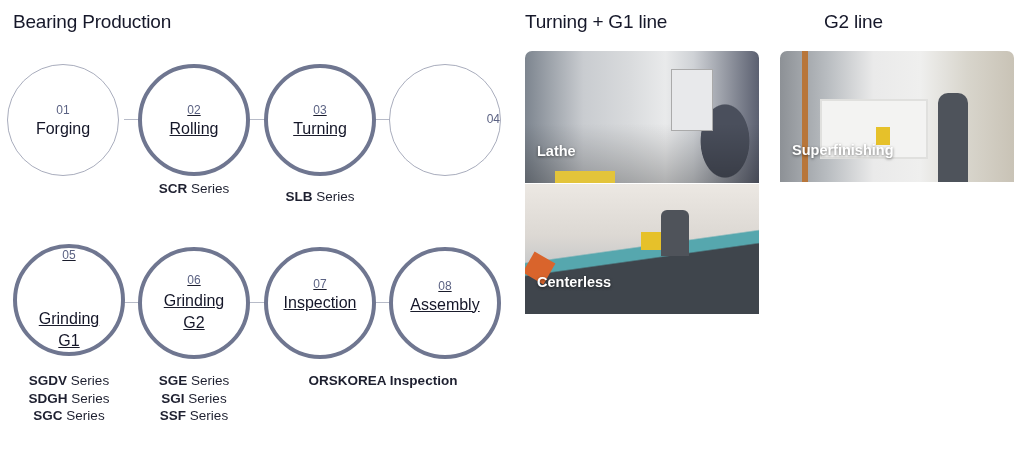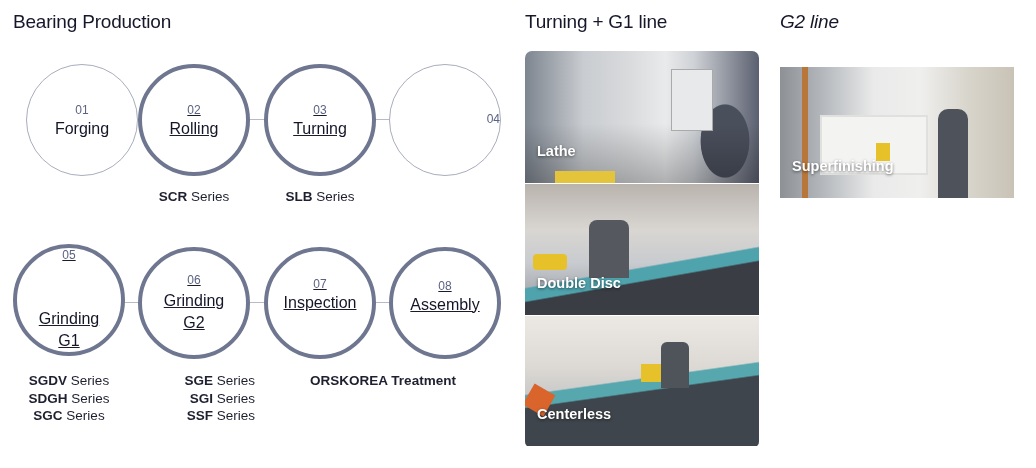--- a/index.html
+++ b/index.html
@@ -34,37 +34,37 @@
 <div class="title" style="left:13px; top:11px;">Bearing Production</div>
 
 <div class="connector" style="left:124px; top:119px; width:16px;"></div>
 <div class="connector" style="left:249px; top:119px; width:16px;"></div>
 <div class="connector" style="left:374px; top:119px; width:16px;"></div>
 
 <div class="connector" style="left:124px; top:302px; width:16px;"></div>
 <div class="connector" style="left:249px; top:302px; width:16px;"></div>
 <div class="connector" style="left:374px; top:302px; width:16px;"></div>
 
-<div class="step thin" style="left:26px; top:64px;">
+<div class="step thin" style="left:7px; top:64px;">
   <div class="num">01</div>
   <div class="name">Forging</div>
 </div>
 <div class="step thick" style="left:138px; top:64px;">
   <div class="num">02</div>
   <div class="name">Rolling</div>
 </div>
 <div class="step thick" style="left:264px; top:64px;">
   <div class="num">03</div>
   <div class="name">Turning</div>
 </div>
 <div class="step thin" style="left:389px; top:64px;align-items:flex-end;">
   <div class="num">04</div>
 </div>
 
-<div class="series" style="left:138px; top:188px; width:112px;">
+<div class="series" style="left:138px; top:180px; width:112px;">
   <b>SCR</b><span> Series</span>
 </div>
 <div class="series" style="left:264px; top:188px; width:112px;">
   <b>SLB</b><span> Series</span>
 </div>
 
 <div class="step thick" style="left:13px; top:244px;gap:43px;">
   <div class="num">05</div>
   <div class="name" style="white-space:pre-line; line-height:22px;">Grinding
 G1</div>
@@ -81,62 +81,54 @@
 <div class="step thick" style="left:389px; top:247px;">
   <div class="num">08</div>
   <div class="name" style="margin-bottom:14px;">Assembly</div>
 </div>
 
 <div class="series" style="left:8px; top:372px; width:122px;">
   <div><b>SGDV</b><span> Series</span></div>
   <div><b>SDGH</b><span> Series</span></div>
   <div><b>SGC</b><span> Series</span></div>
 </div>
-<div class="series" style="left:133px; top:372px; width:122px;text-align:right;">
+<div class="series" style="left:133px; top:372px; width:122px;">
   <div><b>SGE</b><span> Series</span></div>
   <div><b>SGI</b><span> Series</span></div>
   <div><b>SSF</b><span> Series</span></div>
 </div>
 <div class="series" style="left:264px; top:372px; width:238px;">
-  <b>ORSKOREA Treatment</b>
+  <b>ORSKOREA Inspection</b>
 </div>
 
 <div class="title" style="left:525px; top:11px;">Turning + G1 line</div>
 <div class="photo-col" style="left:525px; top:51px;">
   <div class="photo">
     <div class="bg" style="background:
            linear-gradient(180deg, rgba(0,0,0,0) 55%, rgba(0,0,0,0.25) 100%),
            radial-gradient(ellipse 40px 60px at 200px 90px, #4a4f5c 0%, #4a4f5c 60%, transparent 62%),
            linear-gradient(90deg, #7d858f 0%, #c9ccd0 25%, #d9dbdd 45%, #e9eaeb 60%, #cfd2d6 72%, #5b6070 100%);"></div>
     <div style="position:absolute; left:146px; top:18px; width:42px; height:62px; background:#e8e9eb; border:1px solid #aaa;"></div>
     <div style="position:absolute; left:30px; top:120px; width:60px; height:12px; background:#e3c43a;"></div>
     <div class="cap">Lathe</div>
   </div>
-  <div class="photo">
-    <div class="bg" style="background:
-           linear-gradient(170deg, transparent 60%, #4fa3ad 61%, #4fa3ad 68%, #3a3d44 69%),
-           linear-gradient(180deg, #b9b3ad 0%, #d9d6d2 35%, #c8cbcf 60%, #8e9399 100%);"></div>
-    <div style="position:absolute; left:64px; top:36px; width:40px; height:58px; background:#55595f; border-radius:8px 8px 0 0;"></div>
-    <div style="position:absolute; left:8px; top:70px; width:34px; height:16px; background:#e6c12a; border-radius:4px;"></div>
-    <div class="cap">Double Disc</div>
-  </div>
   <div class="photo" style="height:131px;">
     <div class="bg" style="background:
            linear-gradient(172deg, transparent 48%, #56a7ae 49%, #56a7ae 56%, #3f454c 57%, #3f454c 100%),
            linear-gradient(180deg, #ece8e3 0%, #dcd8d3 40%, #c0c3c6 70%, #6c7178 100%);"></div>
     <div style="position:absolute; left:136px; top:26px; width:28px; height:46px; background:#4f535a; border-radius:6px 6px 0 0;"></div>
     <div style="position:absolute; left:116px; top:48px; width:20px; height:18px; background:#e6c12a;"></div>
     <div style="position:absolute; left:2px; top:72px; width:24px; height:24px; background:#d9642c; transform:rotate(30deg);"></div>
     <div class="cap">Centerless</div>
   </div>
 </div>
 
-<div class="title" style="left:780px; top:11px;font-style:italic;">G2 line</div>
+<div class="title" style="left:824px; top:11px;">G2 line</div>
 <div class="photo-col" style="left:780px; top:51px;">
-  <div class="photo" style="height:131px;margin-top:16px;">
+  <div class="photo" style="height:131px;">
     <div class="bg" style="background:
            linear-gradient(90deg, #8d9196 0%, #b8bcc0 20%, #eaeaea 40%, #efefee 60%, #d8d5cc 80%, #c9c3b6 100%);"></div>
     <div style="position:absolute; left:40px; top:48px; width:108px; height:60px; background:#f3f3f2; border:2px solid #e0e0de;"></div>
     <div style="position:absolute; left:96px; top:76px; width:14px; height:18px; background:#e6c12a;"></div>
     <div style="position:absolute; left:158px; top:42px; width:30px; height:90px; background:#4e535b; border-radius:10px 10px 0 0;"></div>
     <div style="position:absolute; left:22px; top:0px; width:6px; height:131px; background:#b8763a;"></div>
     <div class="cap">Superfinishing</div>
   </div>
 </div>
 

